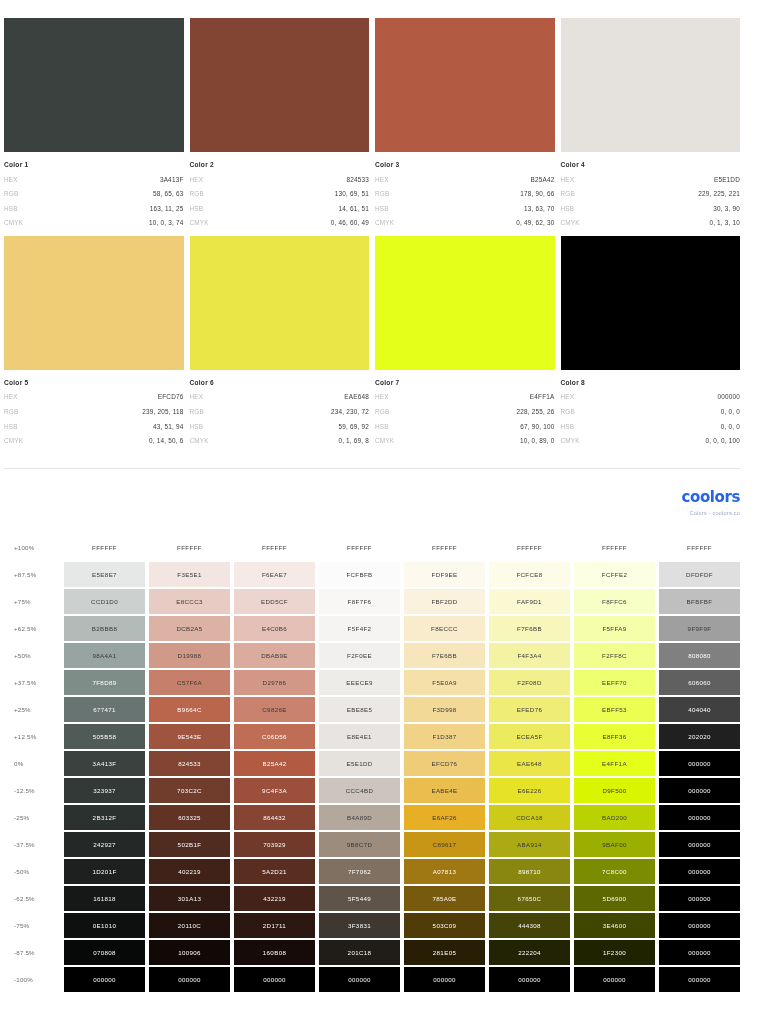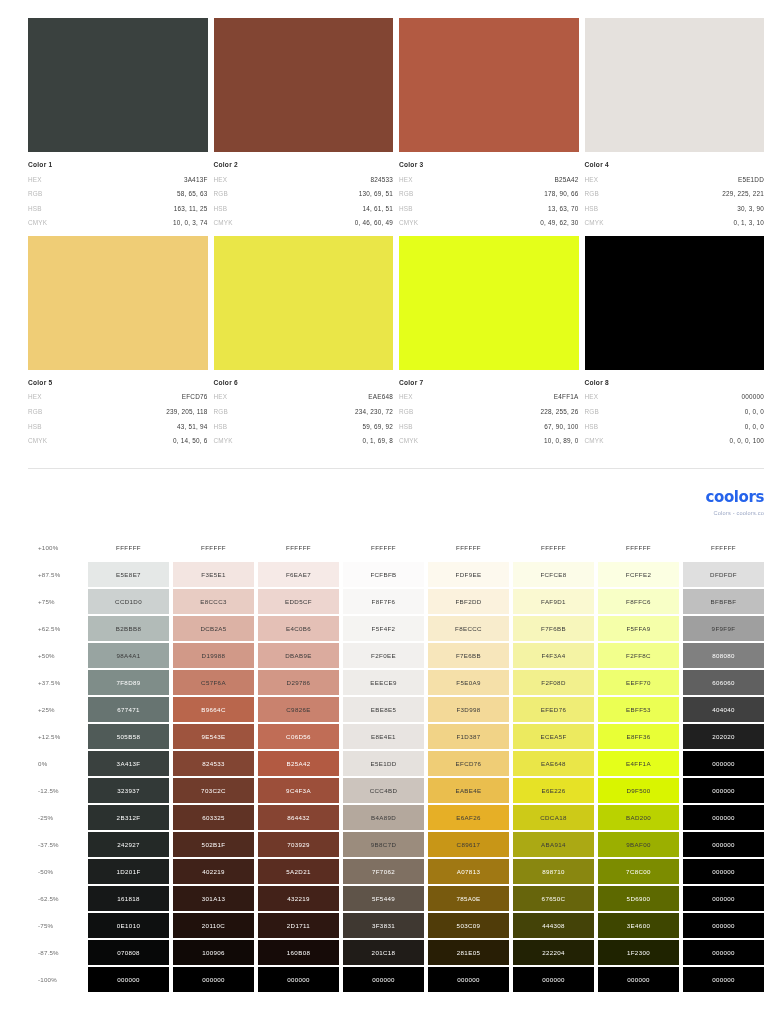--- a/index.html
+++ b/index.html
@@ -12,21 +12,21 @@
     background: #ffffff;
     font-family: "Liberation Sans", sans-serif;
     -webkit-font-smoothing: antialiased;
     overflow: hidden;
   }
   .page {
     position: relative;
     width: 768px;
     height: 1024px;
     box-sizing: border-box;
-    padding: 0 28px;
+    padding: 0 4px;
   }
 
   
   .palette-row {
     display: flex;
     gap: 6px;
     width: 736px;
   }
   .palette-col {
     flex: 1 1 0;

